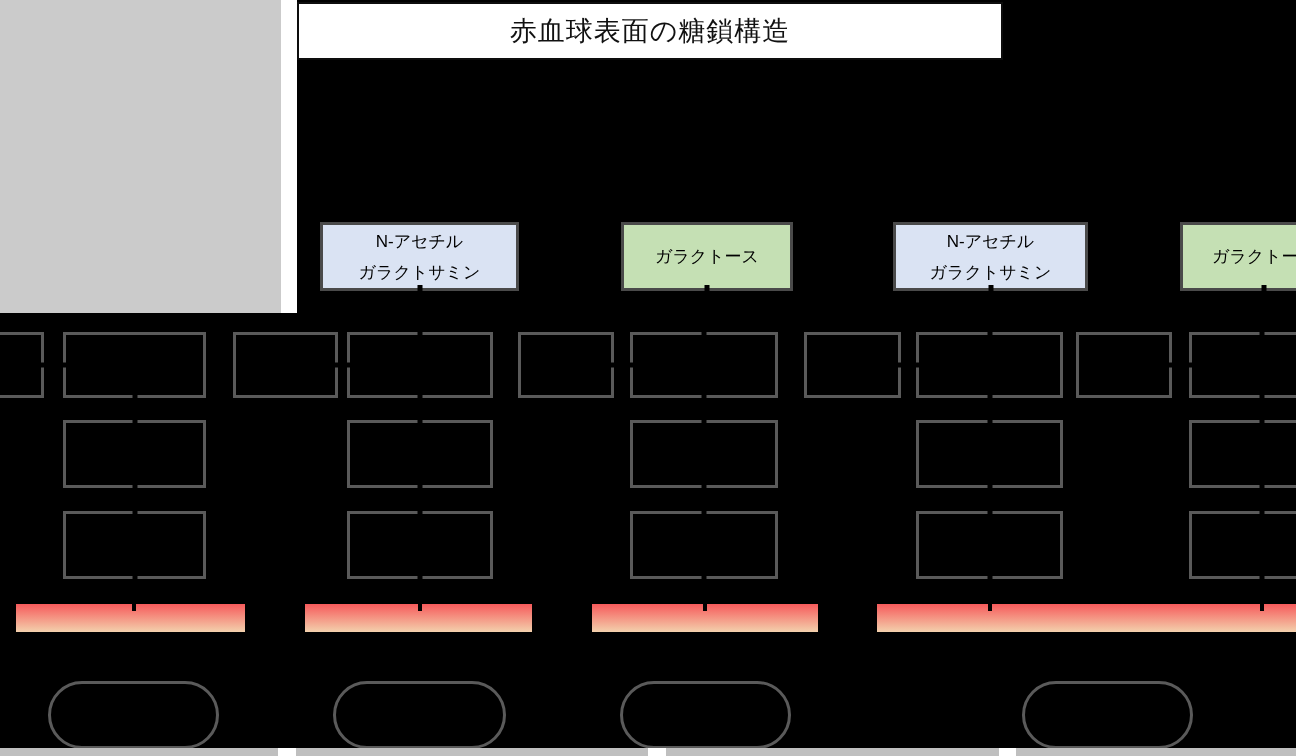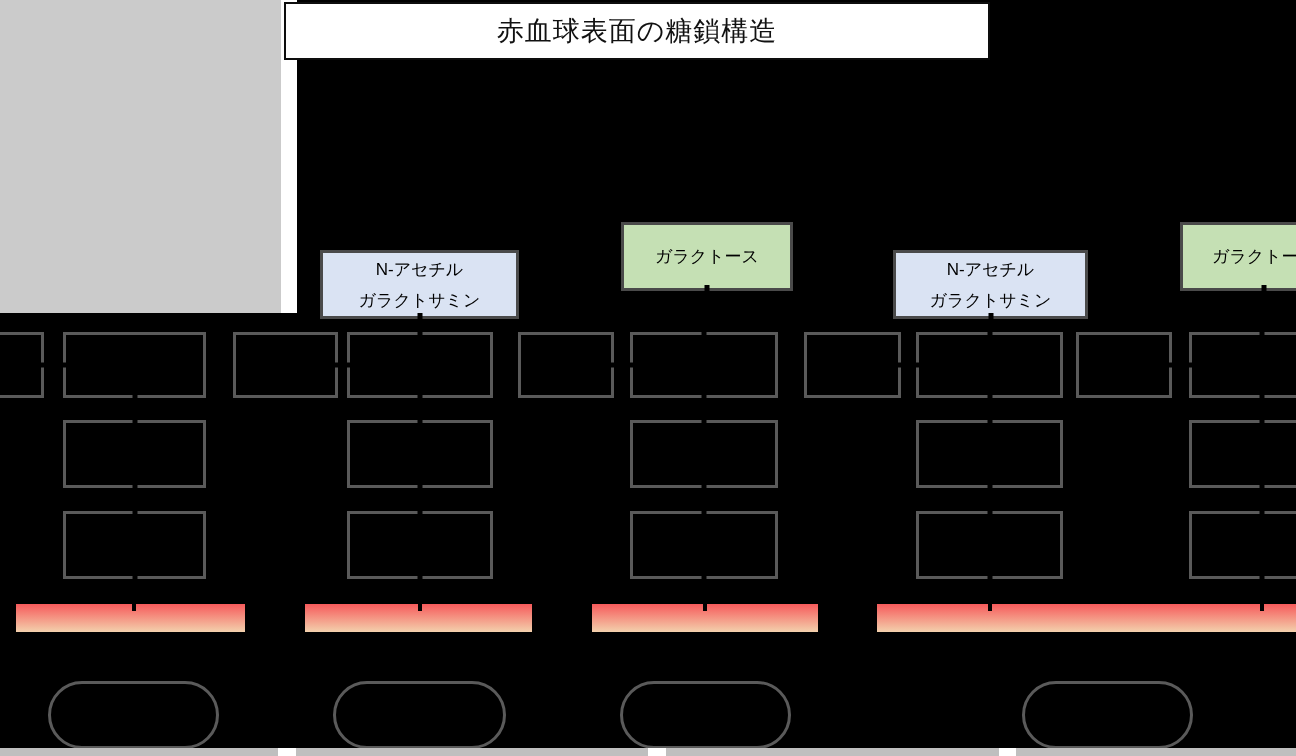--- a/index.html
+++ b/index.html
@@ -20,21 +20,21 @@
   .title{
     background:var(--title-bg); border:2px solid var(--title-border);
     display:flex; align-items:center; justify-content:center;
     font-size:27px; color:var(--title-text); letter-spacing:1px;
   }
   .label-box{
     border:3px solid var(--label-border);
     display:flex; flex-direction:column; align-items:center; justify-content:center;
     font-size:17px; line-height:31px; color:#000; text-align:center; white-space:nowrap;
   }
-  .label-blue{background:var(--label-blue-fill);margin-top:28px;}
+  .label-blue{background:var(--label-blue-fill);}
   .label-green{background:var(--label-green-fill);}
   .bx{border:3px solid var(--shape-border); background:transparent;}
   .pill{border:3px solid var(--shape-border); border-radius:34px; background:transparent;}
   .bar{background:linear-gradient(to bottom,var(--bar-gradient-top),var(--bar-gradient-bottom));}
   .strip-base{background:var(--panel-white);}
   .strip-seg{background:var(--strip-gray); position:absolute; top:0; height:8px;}
   .tk{position:absolute; background:var(--tick); display:block;}
   .tt{width:5px;height:9px;top:-6px;left:50%;transform:translateX(-50%);}
   .tb{width:5px;height:9px;bottom:-6px;left:50%;transform:translateX(-50%);}
   .tl{width:9px;height:5px;left:-6px;top:50%;transform:translateY(-50%);}
@@ -42,21 +42,21 @@
   .bar-tk{position:absolute; top:0; width:4px; height:7px; background:var(--tick);}
 </style>
 </head>
 <body>
 
 <div id="canvas">
 
   <div class="abs strip-base" style="left:0;top:0;width:297px;height:313px;"></div>
   <div class="abs" style="left:0;top:0;width:281px;height:313px;background:var(--panel-gray);"></div>
 
-  <div class="abs title" style="left:284px;top:2px;width:706px;height:58px;">
+  <div class="abs title" style="left:297px;top:2px;width:706px;height:58px;">
     <span>赤血球表面の糖鎖構造</span>
   </div>
 
   <div class="abs label-box label-blue" style="left:320px;top:222px;width:199px;height:69px;">
     <span>N-アセチル</span>
     <span>ガラクトサミン</span>
     <i class="tk tb"></i>
   </div>
   <div class="abs label-box label-green" style="left:621px;top:222px;width:172px;height:69px;">
     <span>ガラクトース</span>

